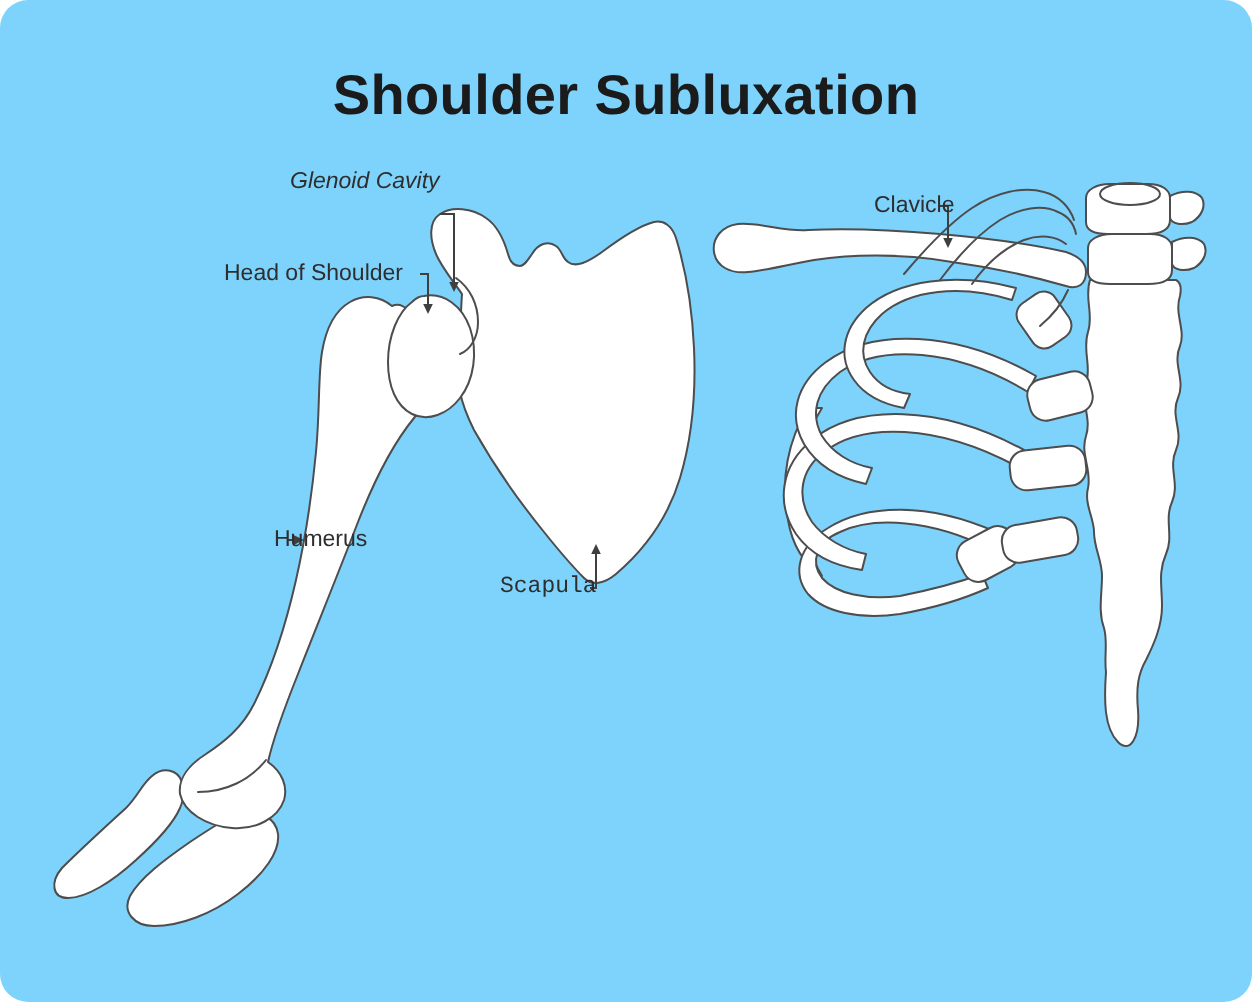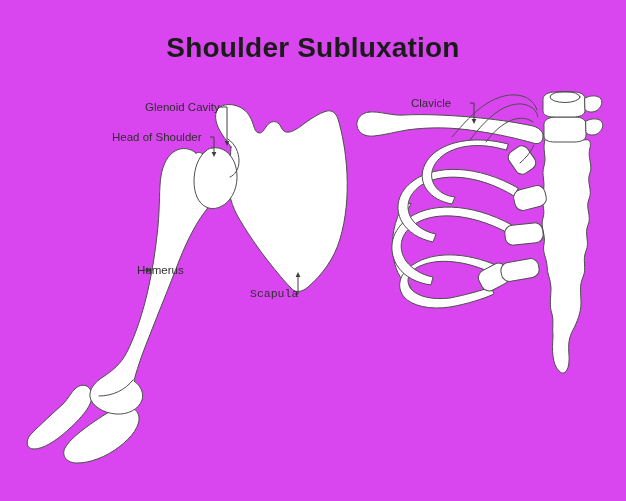--- a/index.html
+++ b/index.html
@@ -1,39 +1,40 @@
 <!DOCTYPE html>
 <html><head>
 <meta charset="utf-8">
 <style>
   html,body{margin:0;padding:0;background:#ffffff;}
   .canvas{
     position:relative;
     width:626px;height:501px;
-    background:#d946ef;
+    background:#7dd3fc;
     overflow:hidden;
     font-family:"Liberation Sans", sans-serif;
+    border-radius:14px;
   }
   .art{position:absolute;left:0;top:0;}
   .page-title{
     position:absolute;left:0;top:32px;width:626px;
     text-align:center;
     font-size:28px;font-weight:700;color:#1b1b1b;
     letter-spacing:0.2px;
   }
   .lbl{
     position:absolute;
     font-size:11.5px;line-height:14px;color:#2e2e2e;
     white-space:nowrap;
   }
-  .lbl-glenoid{left:145px;top:100px;}
+  .lbl-glenoid{left:145px;top:84px;font-style:italic;}
   .lbl-head{left:112px;top:130px;}
   .lbl-humerus{left:95px;top:263px;padding-left:42px;}
   .lbl-scapula{left:250px;top:287px;font-family:Liberation Mono, monospace;}
-  .lbl-clavicle{left:411px;top:96px;}
+  .lbl-clavicle{left:437px;top:96px;}
 </style>
 </head>
 <body>
 
 <div class="canvas">
 
   <svg class="art" width="626" height="501" viewBox="0 0 626 501">
 
     <g stroke="#4d4d4d" stroke-width="1" fill="none" stroke-linecap="round" stroke-linejoin="round">
 

